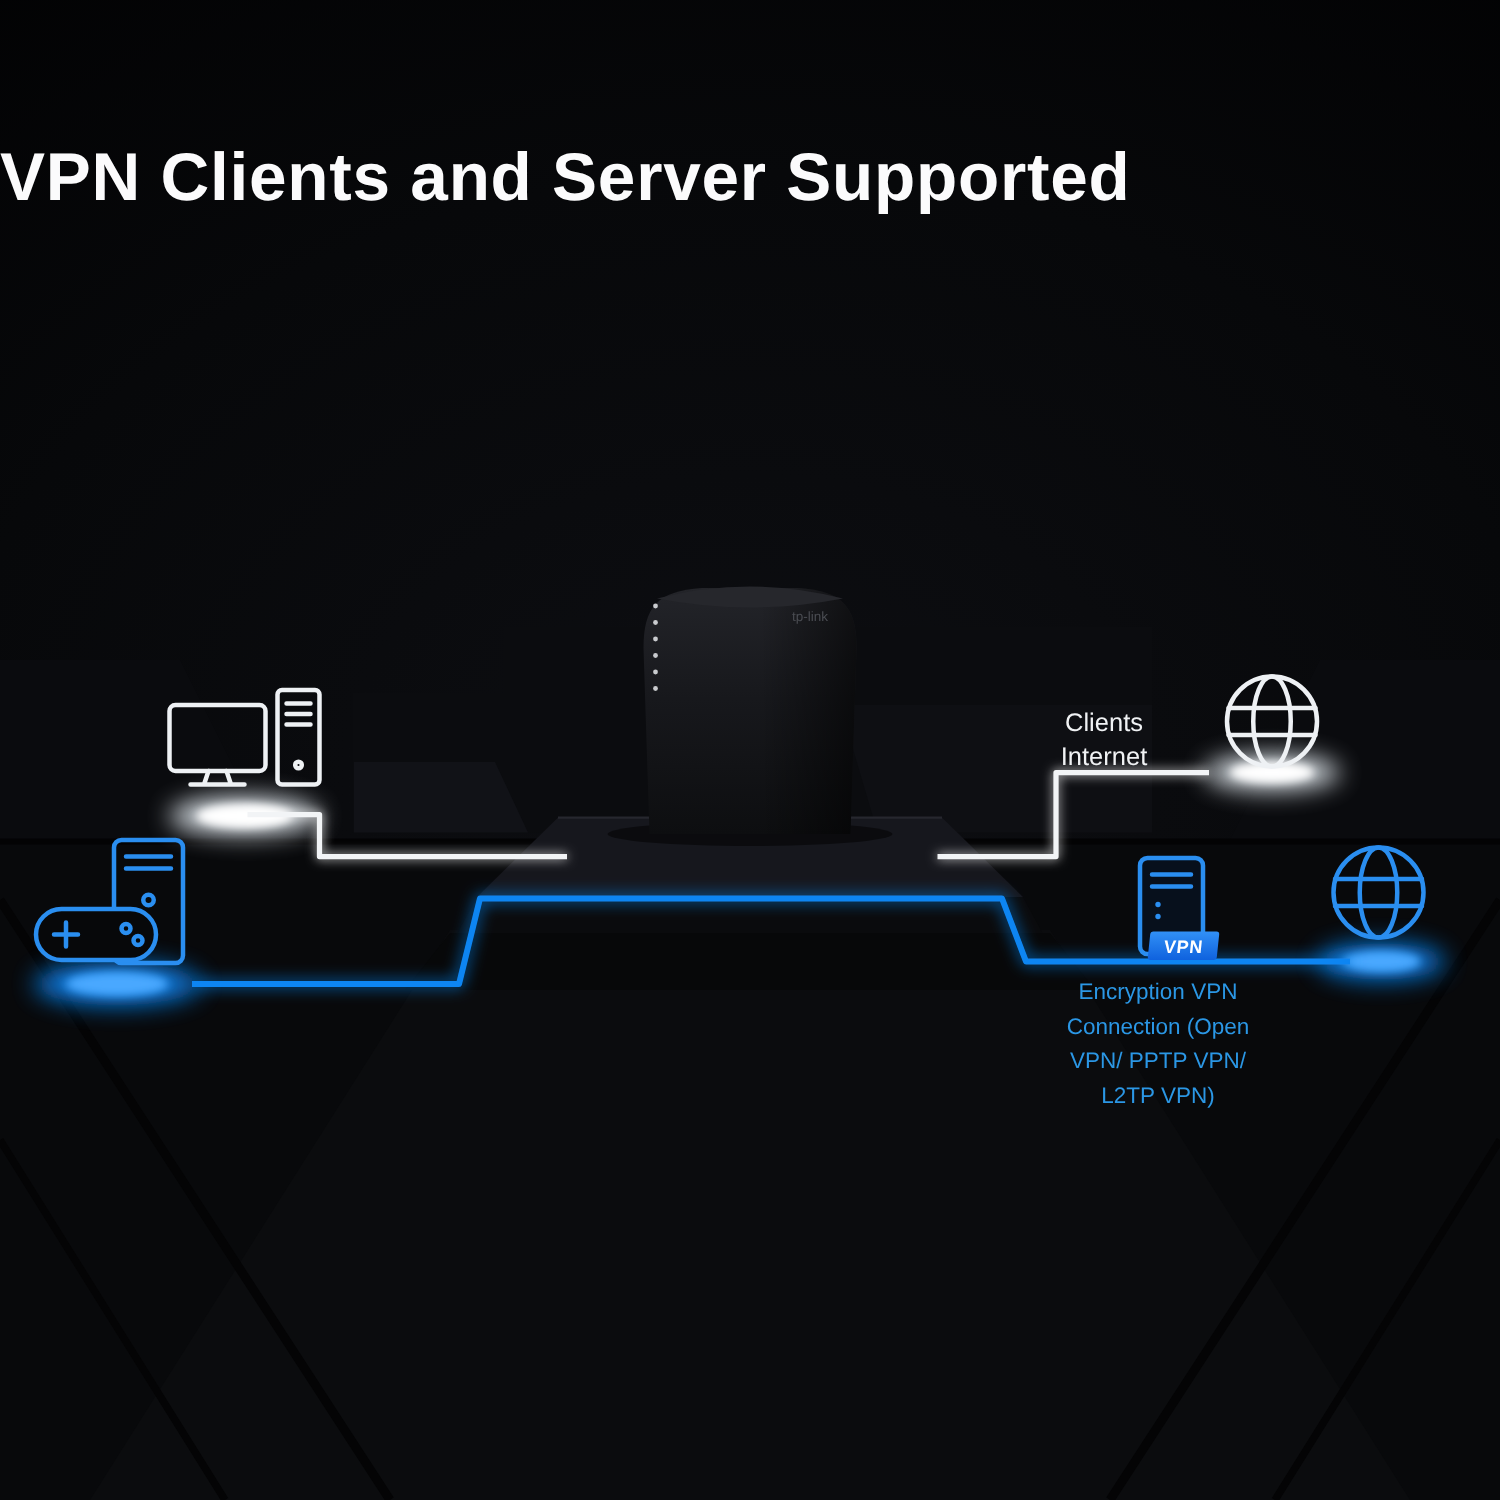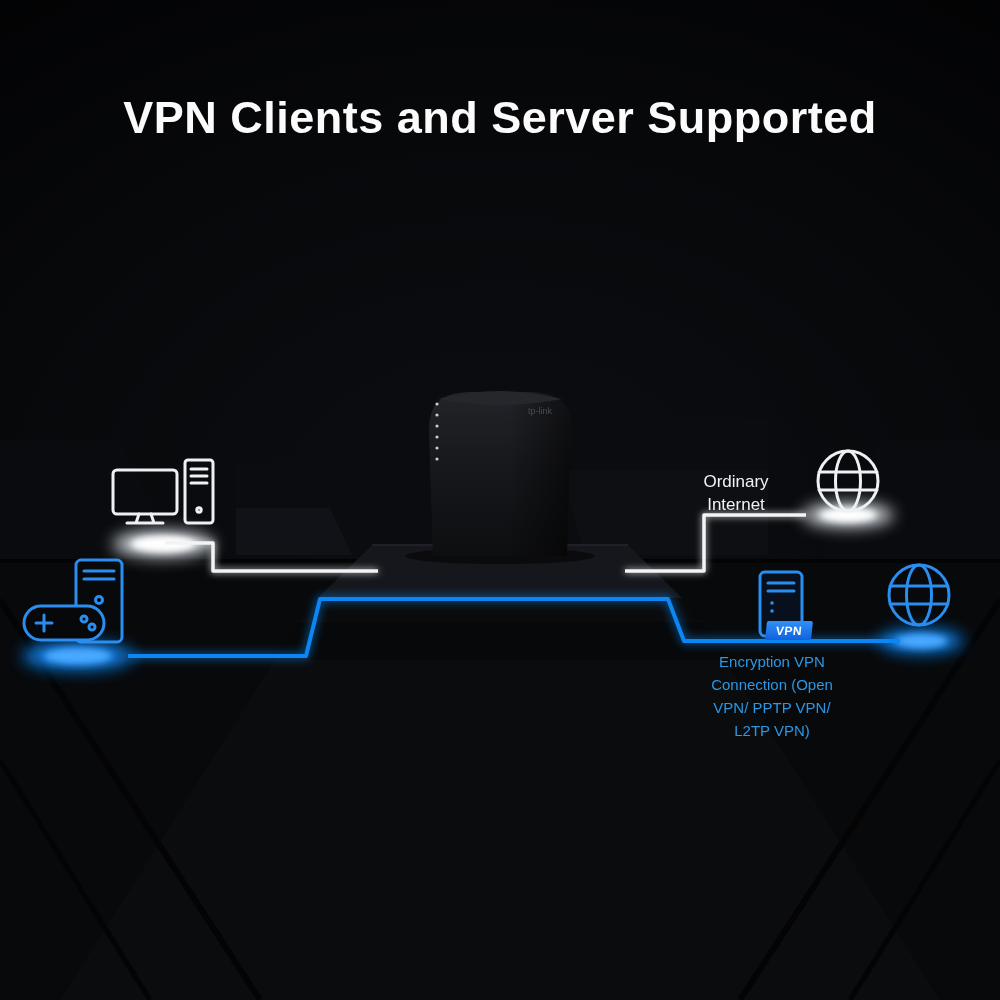--- a/index.html
+++ b/index.html
@@ -3,21 +3,21 @@
 <meta charset="utf-8">
 <style>
   html,body{margin:0;padding:0;background:#000;}
   .stage{
     position:relative;width:1000px;height:1000px;overflow:hidden;
     background:radial-gradient(120% 90% at 50% 52%, #0d0e12 0%, #07080a 45%, #010102 80%, #000 100%);
     font-family:"Liberation Sans","DejaVu Sans",sans-serif;
   }
   .scene-svg{position:absolute;inset:0;z-index:1;}
   .title{
-    position:absolute;top:92px;left:0;right:0;z-index:2;text-align:center;
+    position:absolute;top:92px;left:0;right:0;z-index:2;text-align:left;
     font-size:45px;font-weight:600;color:#fbfbfc;letter-spacing:.5px;
   }
   .label{position:absolute;z-index:2;white-space:pre-line;text-align:center;}
   .label-ordinary{top:470px;left:688px;width:96px;font-size:17px;line-height:23px;color:#f0f2f4;}
   .label-encryption{top:650px;left:686px;width:172px;font-size:15px;line-height:23px;color:#2b97e5;}
   .vpn-badge{
     position:absolute;top:621px;left:766px;width:46px;height:19px;z-index:3;
     display:flex;align-items:center;justify-content:center;
     background:linear-gradient(180deg,#3190f6,#0f62de);color:#fff;
     font-size:12px;font-weight:700;border-radius:2px;letter-spacing:.5px;
@@ -143,21 +143,21 @@
     <g transform="translate(760,572)" fill="none" stroke="#2a8ef0" stroke-width="3" stroke-linecap="round" stroke-linejoin="round">
       <rect x="0" y="0" width="42" height="64" rx="5" fill="#07101c"></rect>
       <path d="M8,11 H34 M8,19 H34"></path>
       <circle cx="12" cy="31" r="1.8" fill="#2a8ef0" stroke="none"></circle>
       <circle cx="12" cy="39" r="1.8" fill="#2a8ef0" stroke="none"></circle>
     </g>
   </svg>
 
   <div class="title">VPN Clients and Server Supported</div>
 
-  <div class="label label-ordinary">Ordinary
+  <div class="label label-ordinary">Clients
 Internet</div>
 
   <div class="label label-encryption">Encryption VPN
 Connection (Open
 VPN/ PPTP VPN/
 L2TP VPN)</div>
 
   <div class="vpn-badge">
     <span>VPN</span>
   </div>

